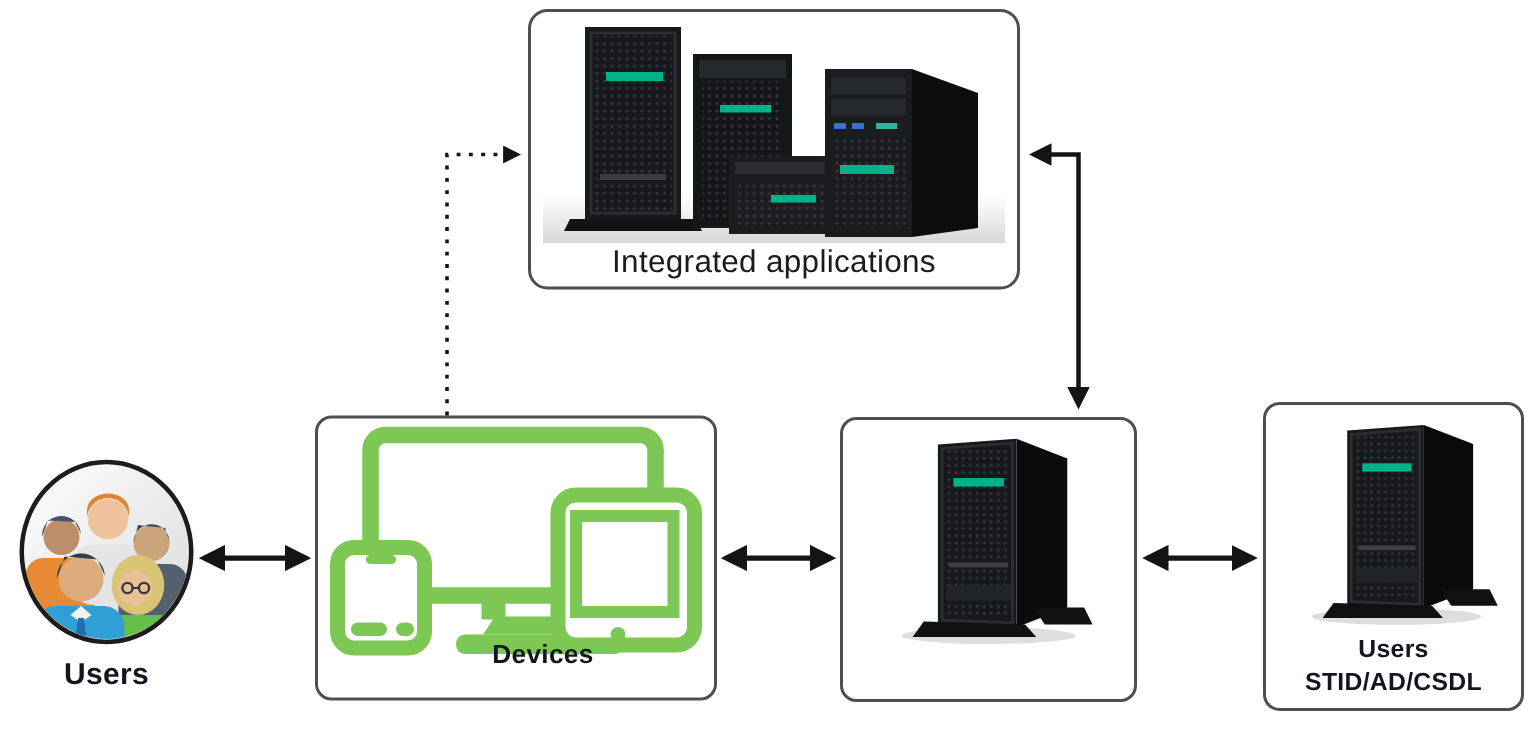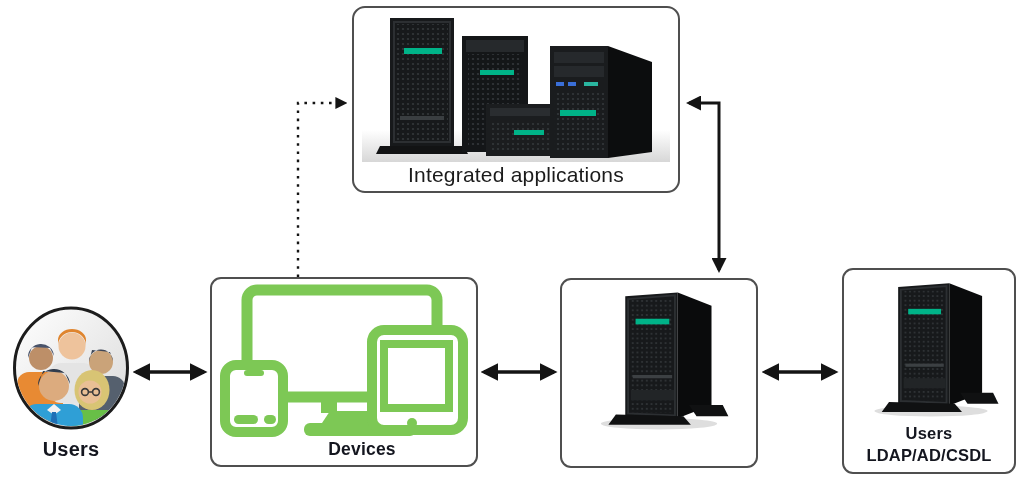--- a/index.html
+++ b/index.html
@@ -107,21 +107,21 @@
 
       <rect x="13" y="86" width="58" height="67" rx="11" fill="#ffffff" stroke="#7dc855" stroke-width="10"></rect>
       <rect x="32" y="91" width="20" height="6" rx="3" fill="#7dc855"></rect>
       <rect x="22" y="136" width="24" height="9" rx="4.5" fill="#7dc855"></rect>
       <rect x="52" y="136" width="12" height="9" rx="4.5" fill="#7dc855"></rect>
 
       <rect x="160" y="51" width="91" height="100" rx="12" fill="#ffffff" stroke="#7dc855" stroke-width="10"></rect>
       <rect x="172" y="65" width="65" height="64" fill="#ffffff" stroke="#7dc855" stroke-width="8"></rect>
       <circle cx="200" cy="144" r="5" fill="#7dc855"></circle>
     </svg>
-    <div class="box-label" style="bottom:5px;padding-left:36px;">Devices</div>
+    <div class="box-label" style="bottom:18px;padding-left:36px;">Devices</div>
   </div>
 
   <div class="node-box" style="left:352px;top:6px;width:328px;height:187px;border-radius:13px;">
     <svg class="icon-fill" style="left:2px;top:4px;" width="320" height="152" viewBox="0 0 320 152">
       <defs>
         <pattern id="perf" width="5" height="5" patternUnits="userSpaceOnUse">
           <circle cx="2" cy="2" r="1.1" fill="#33373a"></circle>
         </pattern>
         <linearGradient id="floor" x1="0" y1="0" x2="0" y2="1">
           <stop offset="0" stop-color="#ffffff"></stop>
@@ -183,17 +183,17 @@
       <rect x="49" y="16" width="46" height="120" fill="url(#perf)"></rect>
       <polygon points="47,15 97,11 97,139 47,137" fill="none" stroke="#2c2f32" stroke-width="2"></polygon>
       <rect x="55" y="36" width="36" height="6" fill="#00b388"></rect>
       <rect x="52" y="96" width="42" height="3.5" fill="#3c4043"></rect>
       <rect x="50" y="112" width="46" height="11" fill="#222527"></rect>
       <polygon points="34,138 106,140 114,149 26,149" fill="#101112"></polygon>
       <polygon points="112,128 148,128 154,140 120,140" fill="#101112"></polygon>
     </svg>
     <div class="box-label two-line" style="bottom:5px;">
       <div>Users</div>
-      <div>LDAP/AD/CSDL</div>
+      <div>STID/AD/CSDL</div>
     </div>
   </div>
 
 </div>
 
 </body></html>

